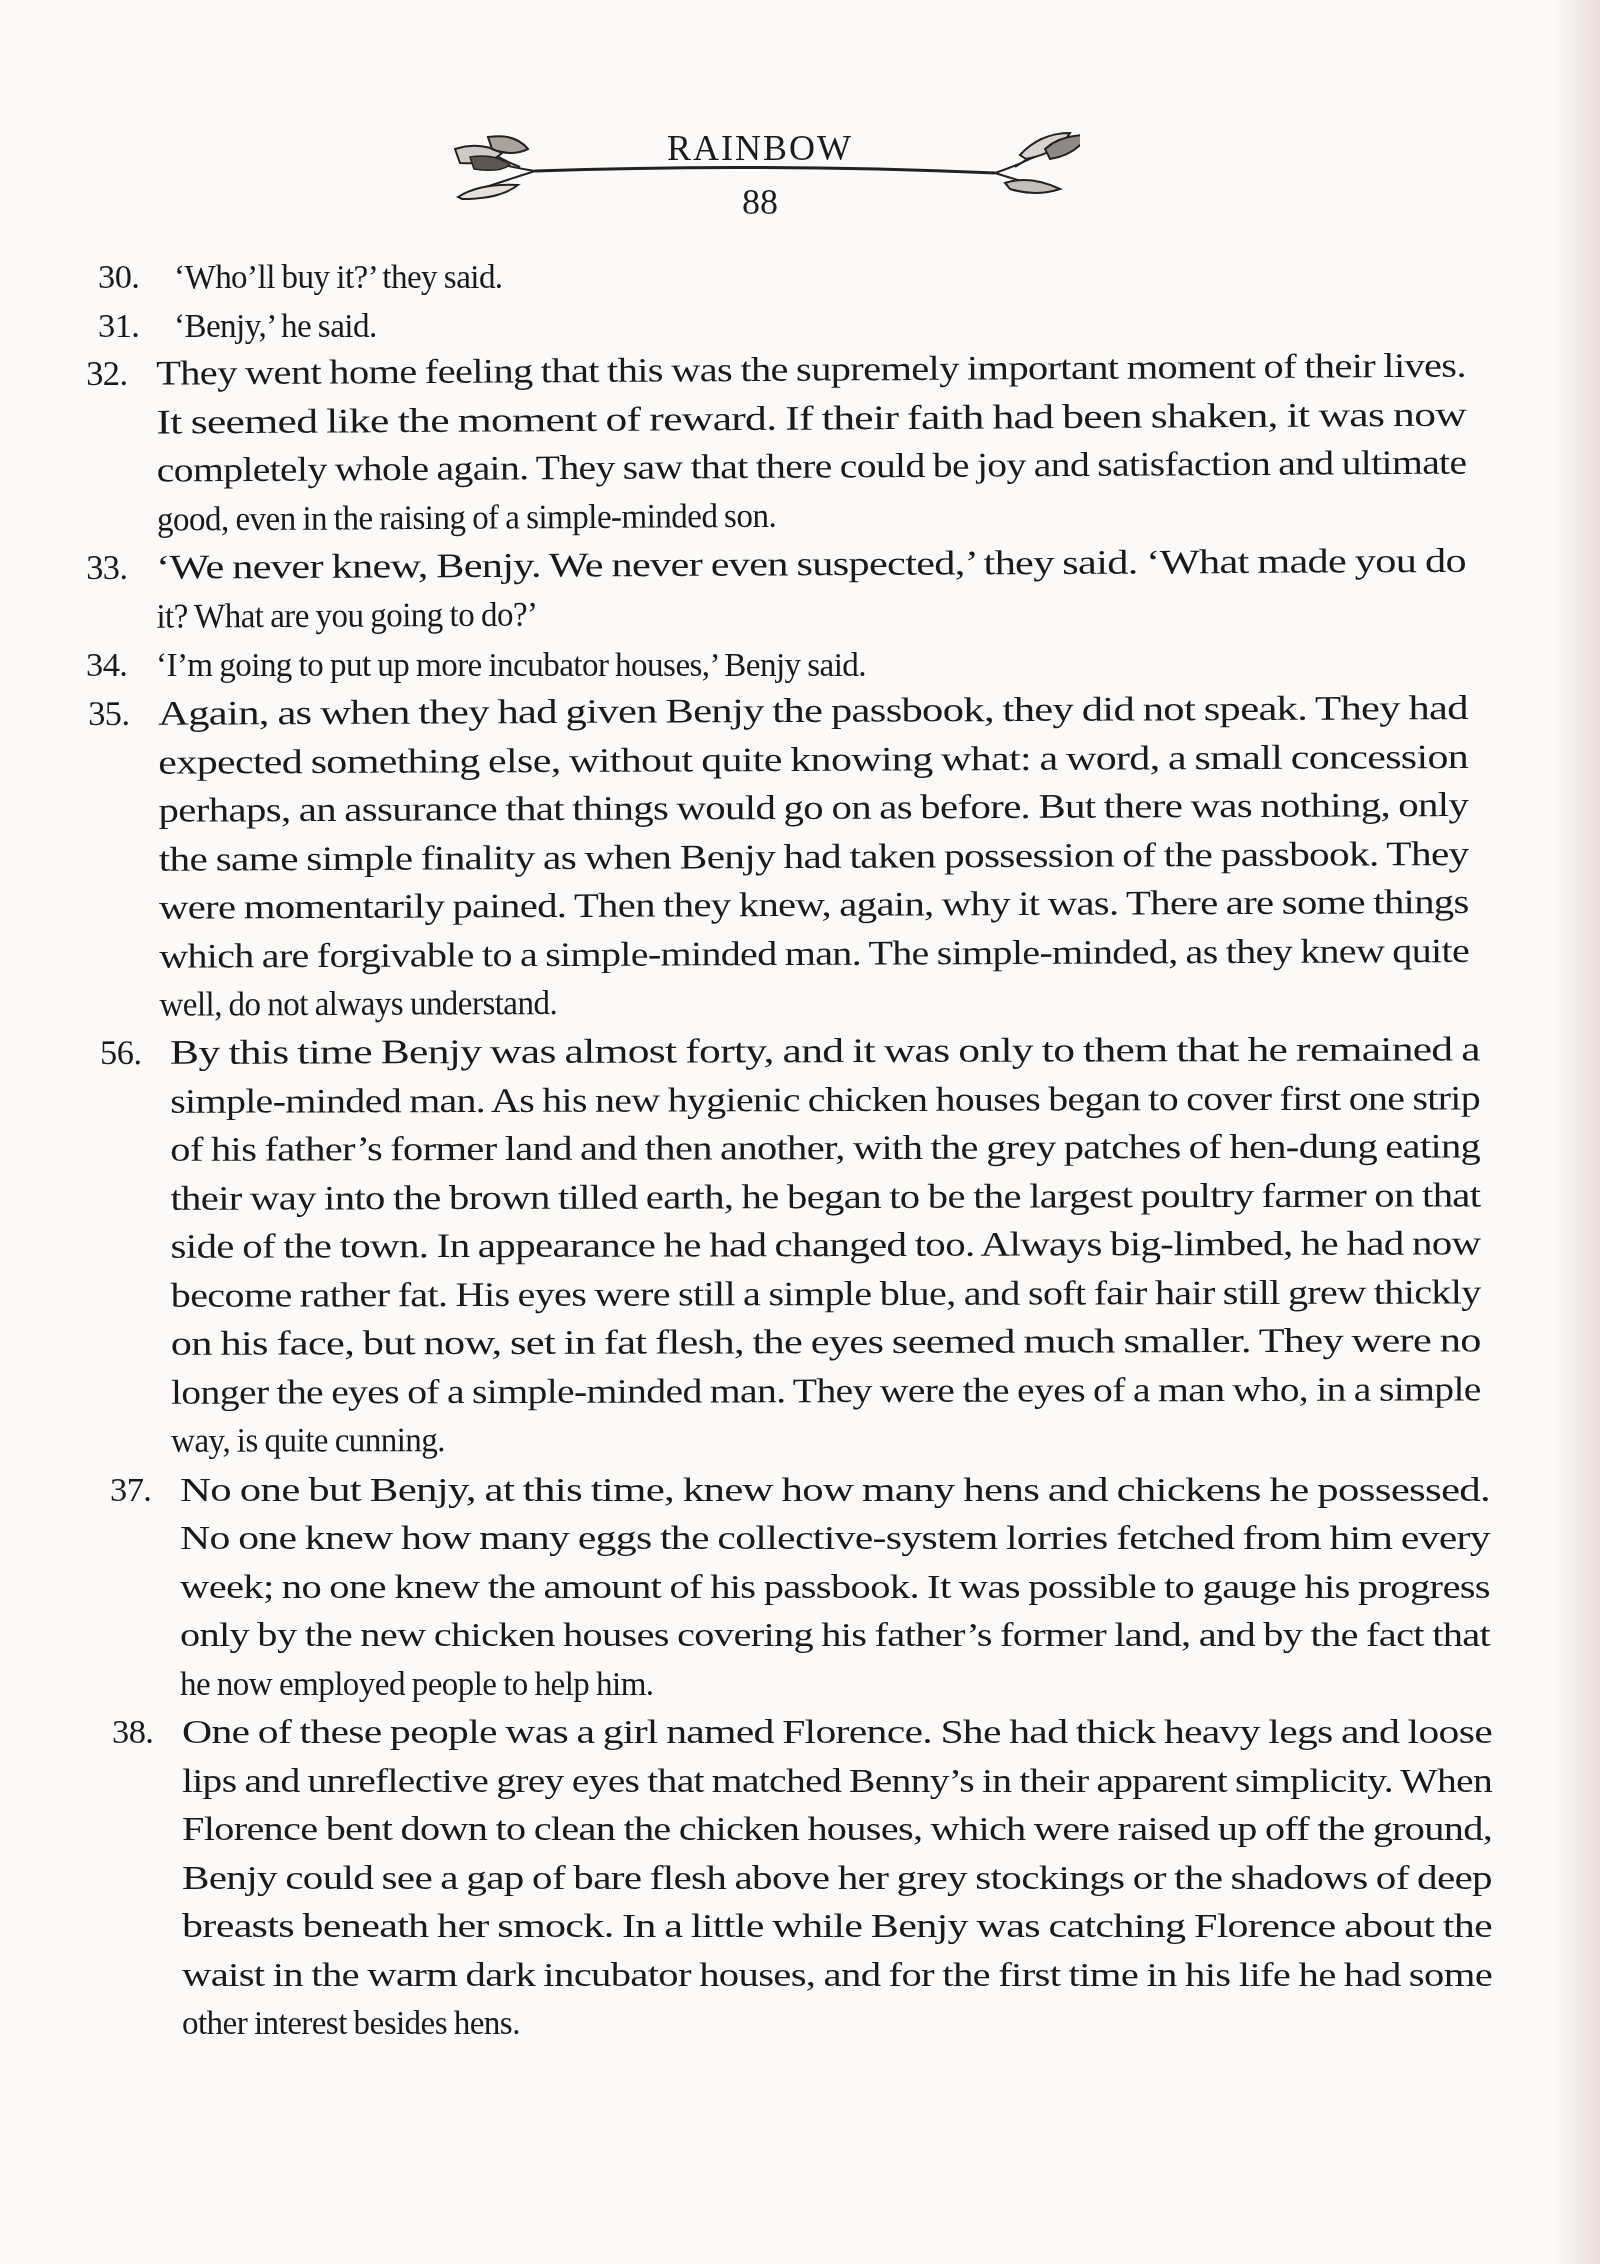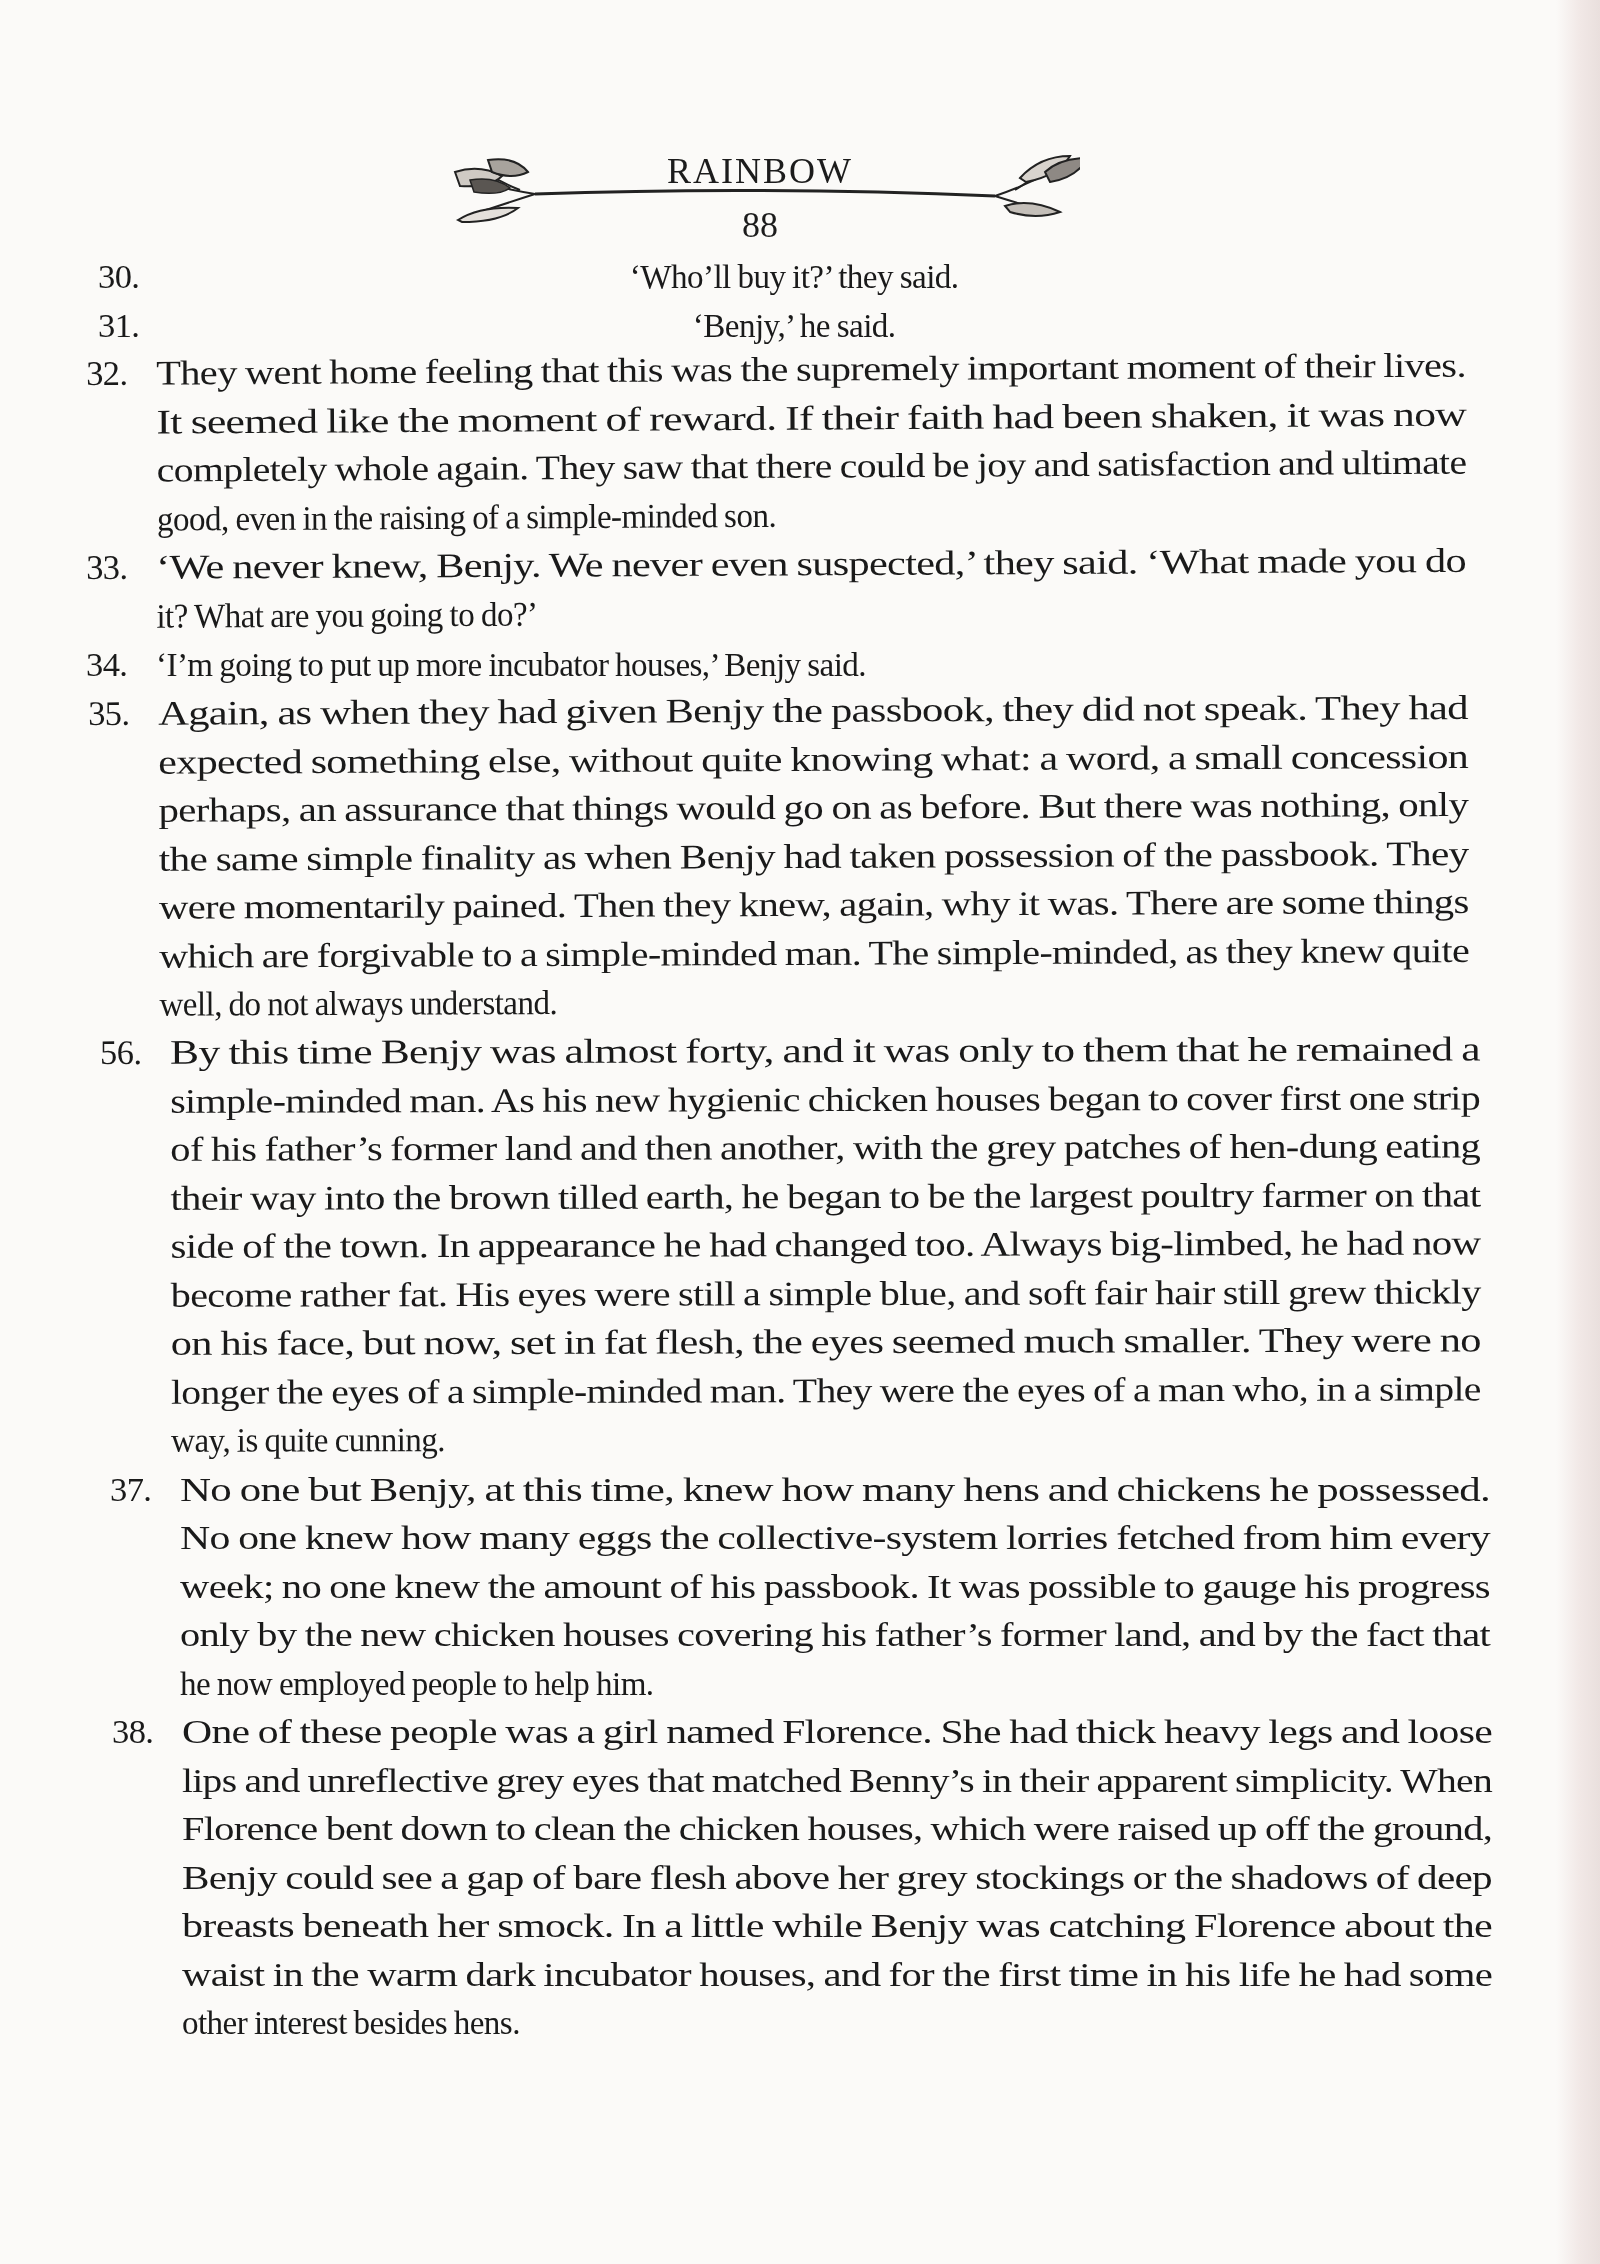--- a/index.html
+++ b/index.html
@@ -18,21 +18,21 @@
     .page-edge {
       position: absolute;
       top: 0;
       right: 0;
       width: 44px;
       height: 100%;
       background: linear-gradient(to right, rgba(250,248,246,0) 0%, #f1e8e6 55%, #e9dfdd 100%);
     }
     .header {
       position: absolute;
-      top: 142px;
+      top: 119px;
       left: 440px;
       width: 640px;
       height: 110px;
     }
     .header svg {
       position: absolute;
       left: 0;
       top: 0;
     }
     .running-title {
@@ -83,21 +83,21 @@
     }
     
     .p30, .p31 { margin-left: 12px; }
     .p32 { margin-left: 0; transform: rotate(-0.35deg); }
     .p33 { margin-left: 0; transform: rotate(-0.3deg); }
     .p34 { margin-left: 0; }
     .p35 { margin-left: 2px; transform: rotate(-0.25deg); }
     .p36 { margin-left: 14px; transform: rotate(-0.15deg); }
     .p37 { margin-left: 24px; }
     .p38 { margin-left: 26px; }
-    .p30 .lines, .p31 .lines { padding-left: 6px; text-align: center; }
+    .p30 .lines, .p31 .lines { padding-left: 6px; }
   </style>
 </head>
 <body>
 
 <div class="page-edge"></div>
 
 <div class="header">
   <svg width="640" height="110" viewBox="0 0 640 110">
 
     <path d="M95 52 Q320 44 555 54" stroke="#222" stroke-width="3" fill="none"></path>

